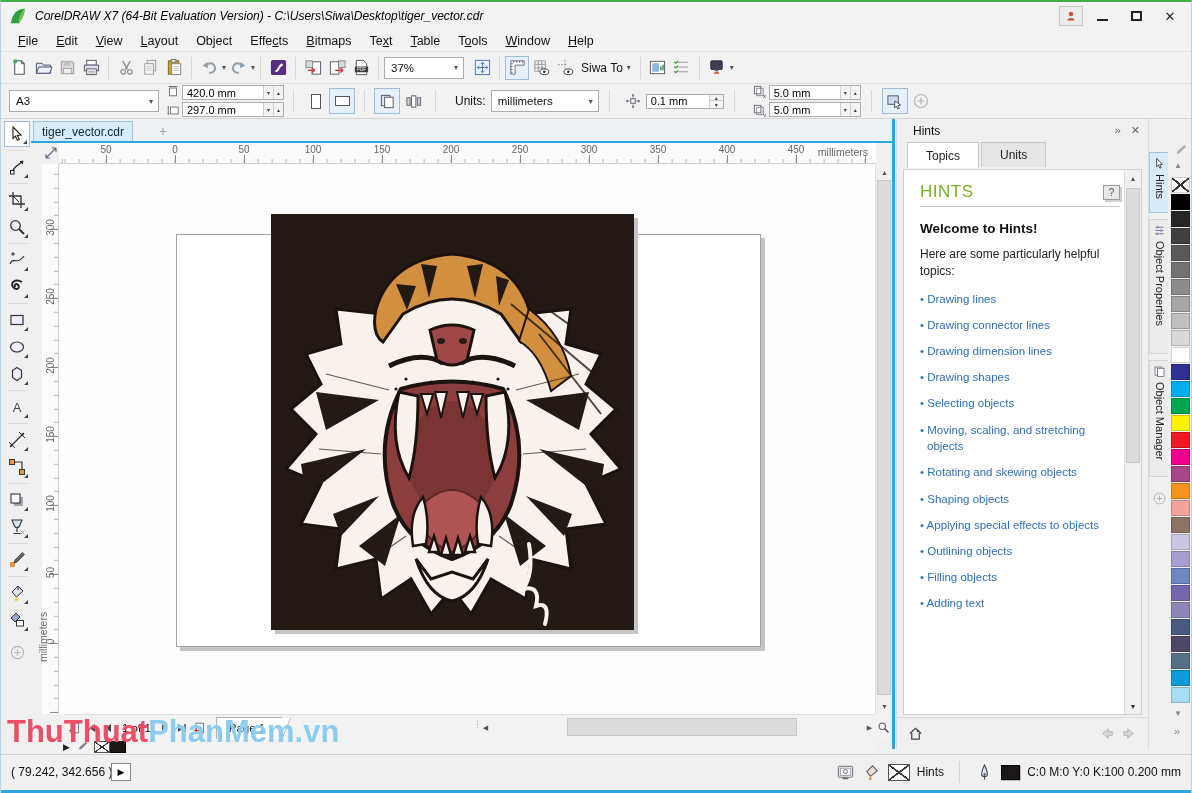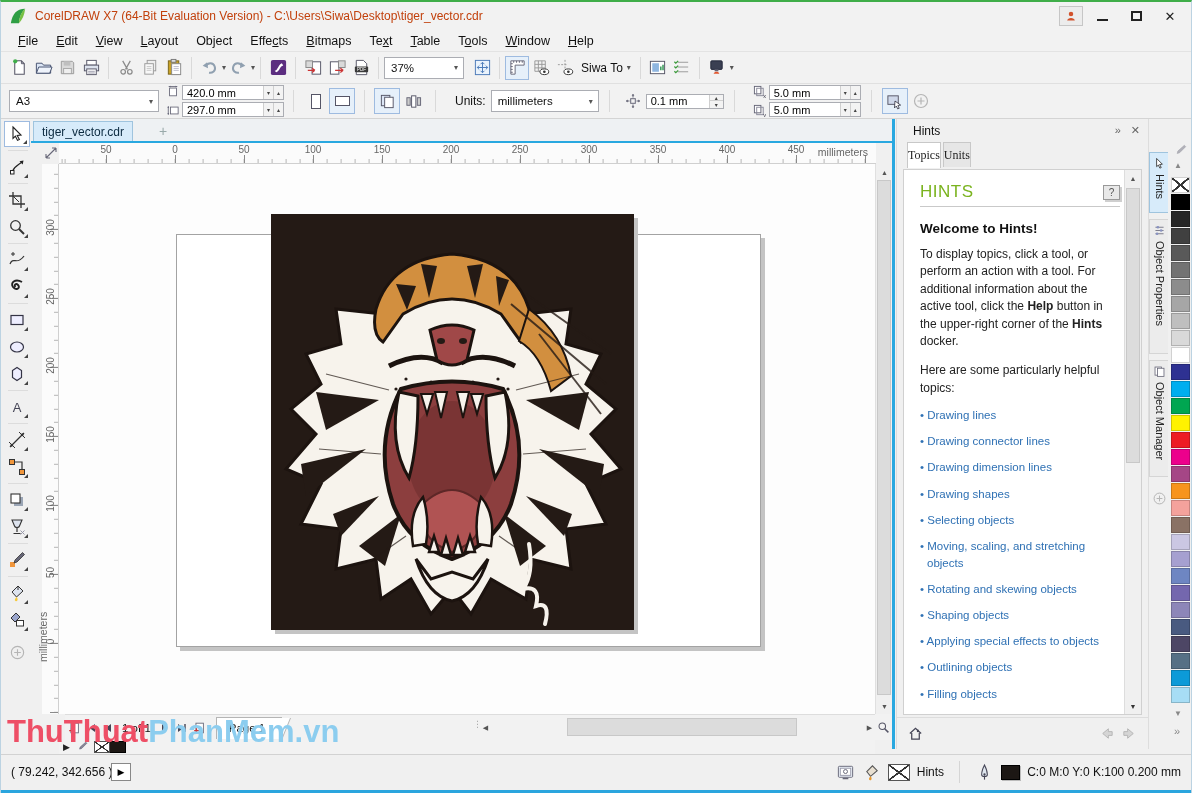--- a/index.html
+++ b/index.html
@@ -5,21 +5,21 @@
   html,body{margin:0;padding:0;background:#888;}
   *{box-sizing:border-box;font-family:"Liberation Sans","DejaVu Sans",sans-serif;}
   #win{position:relative;width:1192px;height:793px;background:#f0f0f0;overflow:hidden;
        border-top:2px solid #3fae49;border-left:1px solid #bcd3e2;border-right:1px solid #bcd3e2;}
   svg{display:block;}
   .ni{pointer-events:none;}
 
   
   .titlebar{position:absolute;left:0;top:0;width:100%;height:28px;background:#f2f2f2;display:flex;align-items:center;}
   .titlebar .applogo{width:18px;height:18px;margin:0 8px 0 8px;}
-  .title-text{font-size:12px;color:#c2410c;}
+  .title-text{font-size:12px;color:#000000;font-style:italic;}
   .tb-right{position:absolute;right:6px;top:0;height:28px;display:flex;align-items:center;gap:4px;}
   .userbtn{width:24px;height:20px;border:1px solid #c6c6c6;background:#ececec;display:flex;align-items:center;justify-content:center;}
   .winbtn{width:30px;height:22px;display:flex;align-items:center;justify-content:center;font-size:13px;color:#222;}
   .winbtn .minbar{width:11px;height:2px;background:#222;margin-top:8px;}
   .winbtn .maxbox{width:11px;height:10px;border:2px solid #222;}
 
   
   .menubar{position:absolute;left:0;top:28px;width:100%;height:22px;background:#f2f2f2;display:flex;align-items:center;padding-left:8px;border-bottom:1px solid #e3e3e3;}
   .menuitem{padding:2px 9px;font-size:12.5px;color:#111;}
   .menuitem u{text-decoration:underline;}
@@ -93,21 +93,21 @@
   .hthumb{position:absolute;left:502px;top:3px;width:230px;height:18px;background:#dcdcdc;border:1px solid #c8c8c8;}
   .splitter{position:absolute;left:408px;top:4px;color:#aaa;font-size:9px;}
   .zoombtn{position:absolute;left:874px;top:712px;width:17px;height:26px;display:flex;align-items:center;justify-content:center;background:#f2f2f2;}
 
   
   .bluesep{position:absolute;left:891px;top:117px;width:3px;height:630px;background:#29a8e0;}
   .docker{position:absolute;left:895px;top:117px;width:252px;height:630px;background:#f0f0f0;border-left:1px solid #dcdcdc;}
   .dheader{height:23px;display:flex;align-items:center;padding:0 8px 0 16px;font-size:12px;color:#111;}
   .dheader .dctl{margin-left:auto;display:flex;gap:10px;color:#666;font-size:11px;}
   .dtabs{height:25px;display:flex;padding-left:10px;gap:2px;position:relative;}
-  .dtab{height:25px;padding:0 0;font-size:12px;color:#222;display:flex;align-items:center;background:#e6e6e6;border:1px solid #c8c8c8;border-bottom:none;font-family:Liberation Serif, serif;}
+  .dtab{height:25px;padding:0 18px;font-size:12px;color:#222;display:flex;align-items:center;background:#e6e6e6;border:1px solid #c8c8c8;border-bottom:none;}
   .dtab.active{background:#fff;position:relative;z-index:2;height:26px;}
   .dcontent{position:absolute;left:6px;top:50px;right:6px;bottom:34px;background:#fff;border:1px solid #d0d0d0;overflow:hidden;}
   .dscroll{position:absolute;right:0;top:0;width:17px;bottom:0;background:#f0f0f0;border-left:1px solid #ddd;}
   .dscroll .thumb{position:absolute;left:1px;top:18px;width:14px;height:275px;background:#dcdcdc;border:1px solid #c8c8c8;}
   .hints-inner{position:absolute;left:16px;top:12px;width:200px;}
   .hints-head{display:flex;align-items:center;border-bottom:1px solid #c9c9c9;padding-bottom:4px;}
   .hints-title{font-size:17px;letter-spacing:.5px;color:#7ab31e;}
   .qbtn{margin-left:auto;width:17px;height:15px;background:#e8e8e8;border:1px solid #999;box-shadow:2px 2px 0 #cfcfcf;font-size:10px;color:#555;display:flex;align-items:center;justify-content:center;}
   .welcome{font-size:13.5px;font-weight:bold;color:#111;margin:14px 0 10px;}
   .intro{font-size:12px;color:#222;line-height:1.45;margin-bottom:12px;}
@@ -820,21 +820,20 @@
         <span class="dtab active">Topics</span>
         <span class="dtab">Units</span>
       </div>
     <div class="dcontent">
       <div class="hints-inner">
         <div class="hints-head">
           <span class="hints-title">HINTS</span>
           <span class="qbtn">?</span>
         </div>
         <div class="welcome">Welcome to Hints!</div>
-        <div class="intro" id="hints-intro"><span>To display topics, click a tool, or perform an action with a tool. For additional information about the active tool, click the </span><b>Help</b><span> button in the upper-right corner of the </span><b>Hints</b><span> docker.</span></div>
         <div class="helpful">Here are some particularly helpful topics:</div>
         <ul class="topics" id="topics">
             <li>Drawing lines</li>
             <li>Drawing connector lines</li>
             <li>Drawing dimension lines</li>
             <li>Drawing shapes</li>
             <li>Selecting objects</li>
             <li>Moving, scaling, and stretching objects</li>
             <li>Rotating and skewing objects</li>
             <li>Shaping objects</li>

